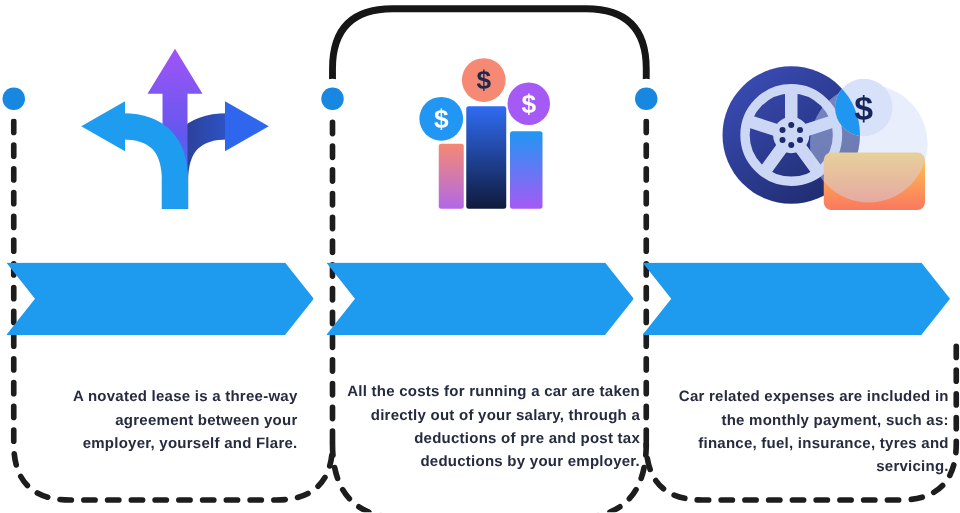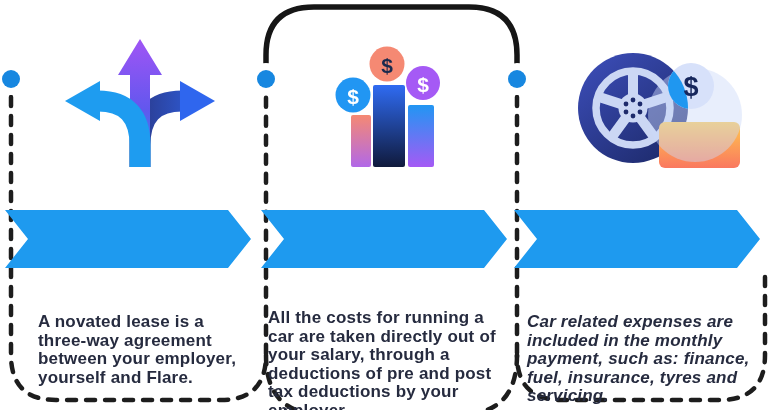--- a/index.html
+++ b/index.html
@@ -35,26 +35,26 @@
   .banner.b1{left:5px;}
   .banner.b2{left:261px;}
   .banner.b3{left:514px;}
   .icon{position:absolute;z-index:5;}
   .icon.i1{left:58px;top:33px;}
   .icon.i2{left:330px;top:40px;}
   .icon.i3{left:575px;top:45px;}
   .desc{
     position:absolute;z-index:5;
     color:var(--text-dark);
-    font-size:17px;line-height:18.5px;font-weight:bold;
-    letter-spacing:0.2px;text-align:left;
+    font-size:12px;line-height:18.5px;font-weight:bold;
+    letter-spacing:0.2px;text-align:right;
   }
   .desc.t1{left:38px;top:296px;width:200px;}
   .desc.t2{left:268px;top:292px;width:244px;}
-  .desc.t3{left:527px;top:296px;width:232px;font-style:italic;}
+  .desc.t3{left:527px;top:296px;width:232px;}
   .coin-txt{font-family:"Liberation Sans","DejaVu Sans",sans-serif;font-weight:bold;}
 </style>
 </head>
 <body>
 
 <div class="canvas">
 
   <svg class="lines" width="768" height="410" viewBox="0 0 768 410">
 
     <path d="M 266 64 L 266 55 Q 266 7 314 7 L 469 7 Q 517 7 517 55 L 517 64" fill="none" stroke="#161616" stroke-width="5.5" stroke-linecap="round"></path>

